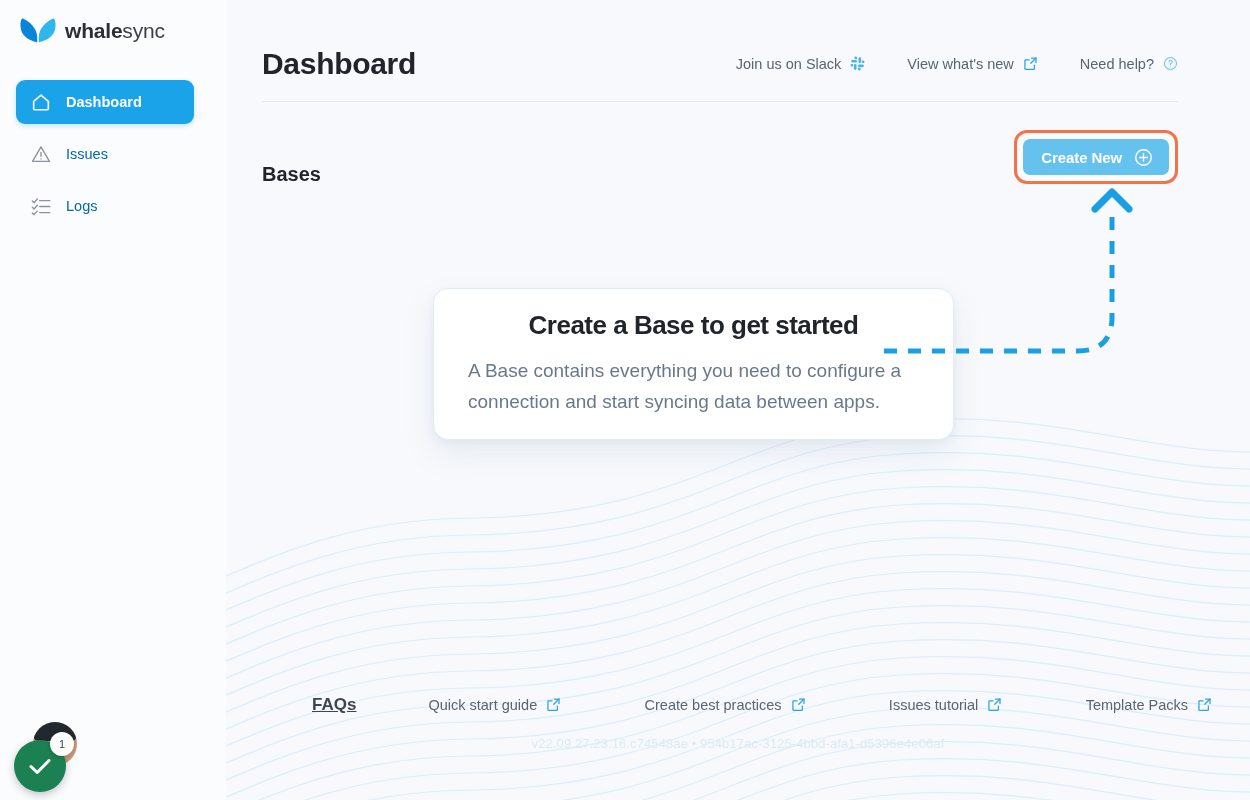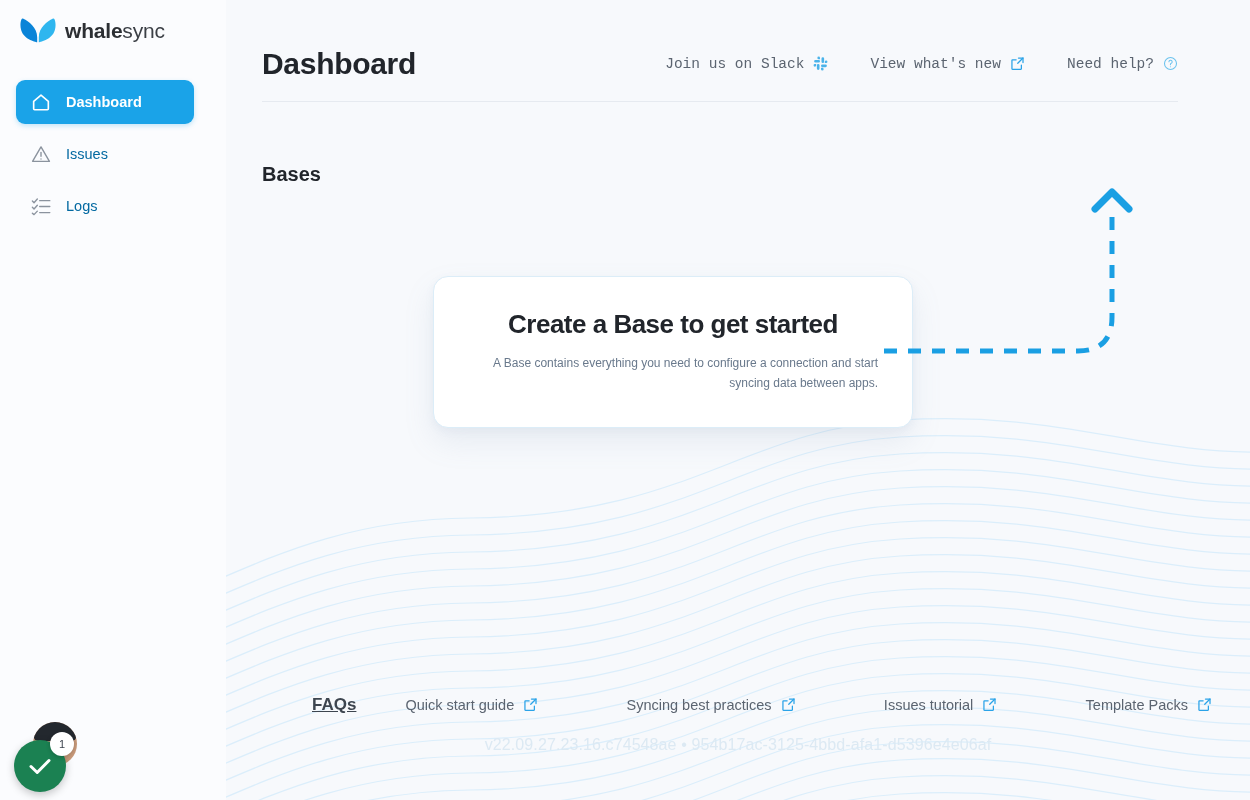--- a/index.html
+++ b/index.html
@@ -97,21 +97,21 @@
     border-bottom: 1px solid #e6eaf0;
   }
   .page-title {
     font-size: 30px;
     font-weight: 700;
     color: #21252b;
     letter-spacing: -0.3px;
     line-height: 1;
     padding-bottom: 4px;
   }
-  .toplinks { display: flex; gap: 42px; padding-bottom: 4px; font-family: Liberation Mono, monospace; }
+  .toplinks { display: flex; gap: 42px; padding-bottom: 4px; }
   .toplink {
     display: flex;
     align-items: center;
     gap: 9px;
     font-size: 14.5px;
     color: #5b6470;
     cursor: pointer;
     white-space: nowrap;
   }
   .mini-icon { width: 15px; height: 15px; display: block; }
@@ -155,22 +155,22 @@
     font-family: "Liberation Sans", sans-serif;
     cursor: pointer;
     letter-spacing: -0.1px;
     white-space: nowrap;
   }
   .plus-icon { width: 19px; height: 19px; display: block; }
 
   
   .empty-card {
     position: absolute;
-    left: 207px; top: 276px;
-    width: 480px;
+    left: 207px; top: 288px;
+    width: 521px;
     height: 152px;
     background: #ffffff;
     border: 1px solid #dcedf8;
     border-radius: 15px;
     box-shadow: 0 14px 30px rgba(120,145,180,0.13), 0 3px 9px rgba(120,145,180,0.07);
     display: flex;
     flex-direction: column;
     align-items: center;
     justify-content: center;
     padding: 0 34px;
@@ -180,24 +180,24 @@
     font-size: 26px;
     font-weight: 700;
     color: #21252b;
     letter-spacing: -0.5px;
     line-height: 1.15;
     text-align: center;
     margin-bottom: 14px;
     white-space: nowrap;
   }
   .empty-desc {
-    font-size: 12px;
+    font-size: 19px;
     line-height: 1.65;
     color: #69798c;
-    text-align: right;
+    text-align: left;
   }
 
   
   #arrow {
     position: absolute;
     left: 0; top: 0;
     width: 1250px; height: 800px;
     pointer-events: none;
     z-index: 3;
   }
@@ -208,21 +208,21 @@
     left: 86px; top: 696px;
     width: 900px;
     display: flex;
     align-items: center;
     z-index: 2;
   }
   .faq-label {
     font-size: 17px;
     font-weight: 700;
     color: #3d454f;
-    margin-right: 49px;
+    margin-right: 72px;
     line-height: 1;
     white-space: nowrap;
     text-decoration: underline;
   }
   .footer-links {
     display: flex;
     align-items: center;
     gap: 4px;
     flex: 1;
     justify-content: space-between;
@@ -234,21 +234,21 @@
     font-size: 14.5px;
     color: #5b6470;
     cursor: pointer;
     white-space: nowrap;
   }
   .version {
     position: absolute;
     left: 226px; top: 736px;
     width: 1024px;
     text-align: center;
-    font-size: 16px;
+    font-size: 13px;
     color: #dce9f3;
     letter-spacing: 0.1px;
     z-index: 2;
     white-space: nowrap;
   }
 
   
   .chat-widget {
     position: absolute;
     left: 14px; bottom: 8px;
@@ -407,20 +407,30 @@
           <path d="M11.9 17.1 v0.1"></path>
         </svg>
       </div>
 
     </div>
   </div>
 
   <div class="section-head">
     <div class="section-title">Bases</div>
 
+    <div class="create-wrap">
+      <button class="create-btn">
+        <span>Create New</span>
+        <svg class="plus-icon" viewBox="0 0 24 24" fill="none" stroke="#ffffff" stroke-width="1.7" stroke-linecap="round">
+          <circle cx="12" cy="12" r="9.8"></circle>
+          <path d="M12 7 V17"></path>
+          <path d="M7 12 H17"></path>
+        </svg>
+      </button>
+    </div>
   </div>
 
   <div class="empty-card">
     <div class="empty-title">Create a Base to get started</div>
     <div class="empty-desc">A Base contains everything you need to configure a connection and start syncing data between apps.</div>
   </div>
 
   <div class="footer">
     <div class="faq-label">FAQs</div>
     <div class="footer-links">
@@ -428,21 +438,21 @@
       <div class="footer-link">
         <span>Quick start guide</span>
         <svg class="mini-icon" viewBox="0 0 24 24" fill="none" stroke="#2aa3e8" stroke-width="2" stroke-linecap="round" stroke-linejoin="round">
           <path d="M13.5 3.2 H20.8 V10.5"></path>
             <path d="M20.8 3.2 L12.4 11.6"></path>
           <path d="M18.2 14.4 V20.4 a0.8 0.8 0 0 1-0.8 0.8 H3.9 a0.8 0.8 0 0 1-0.8-0.8 V6.9 a0.8 0.8 0 0 1 0.8-0.8 H9.8"></path>
         </svg>
       </div>
 
       <div class="footer-link">
-        <span>Syncing best practices</span>
+        <span>Create best practices</span>
         <svg class="mini-icon" viewBox="0 0 24 24" fill="none" stroke="#2aa3e8" stroke-width="2" stroke-linecap="round" stroke-linejoin="round">
           <path d="M13.5 3.2 H20.8 V10.5"></path>
             <path d="M20.8 3.2 L12.4 11.6"></path>
           <path d="M18.2 14.4 V20.4 a0.8 0.8 0 0 1-0.8 0.8 H3.9 a0.8 0.8 0 0 1-0.8-0.8 V6.9 a0.8 0.8 0 0 1 0.8-0.8 H9.8"></path>
         </svg>
       </div>
 
       <div class="footer-link">
         <span>Issues tutorial</span>
         <svg class="mini-icon" viewBox="0 0 24 24" fill="none" stroke="#2aa3e8" stroke-width="2" stroke-linecap="round" stroke-linejoin="round">

